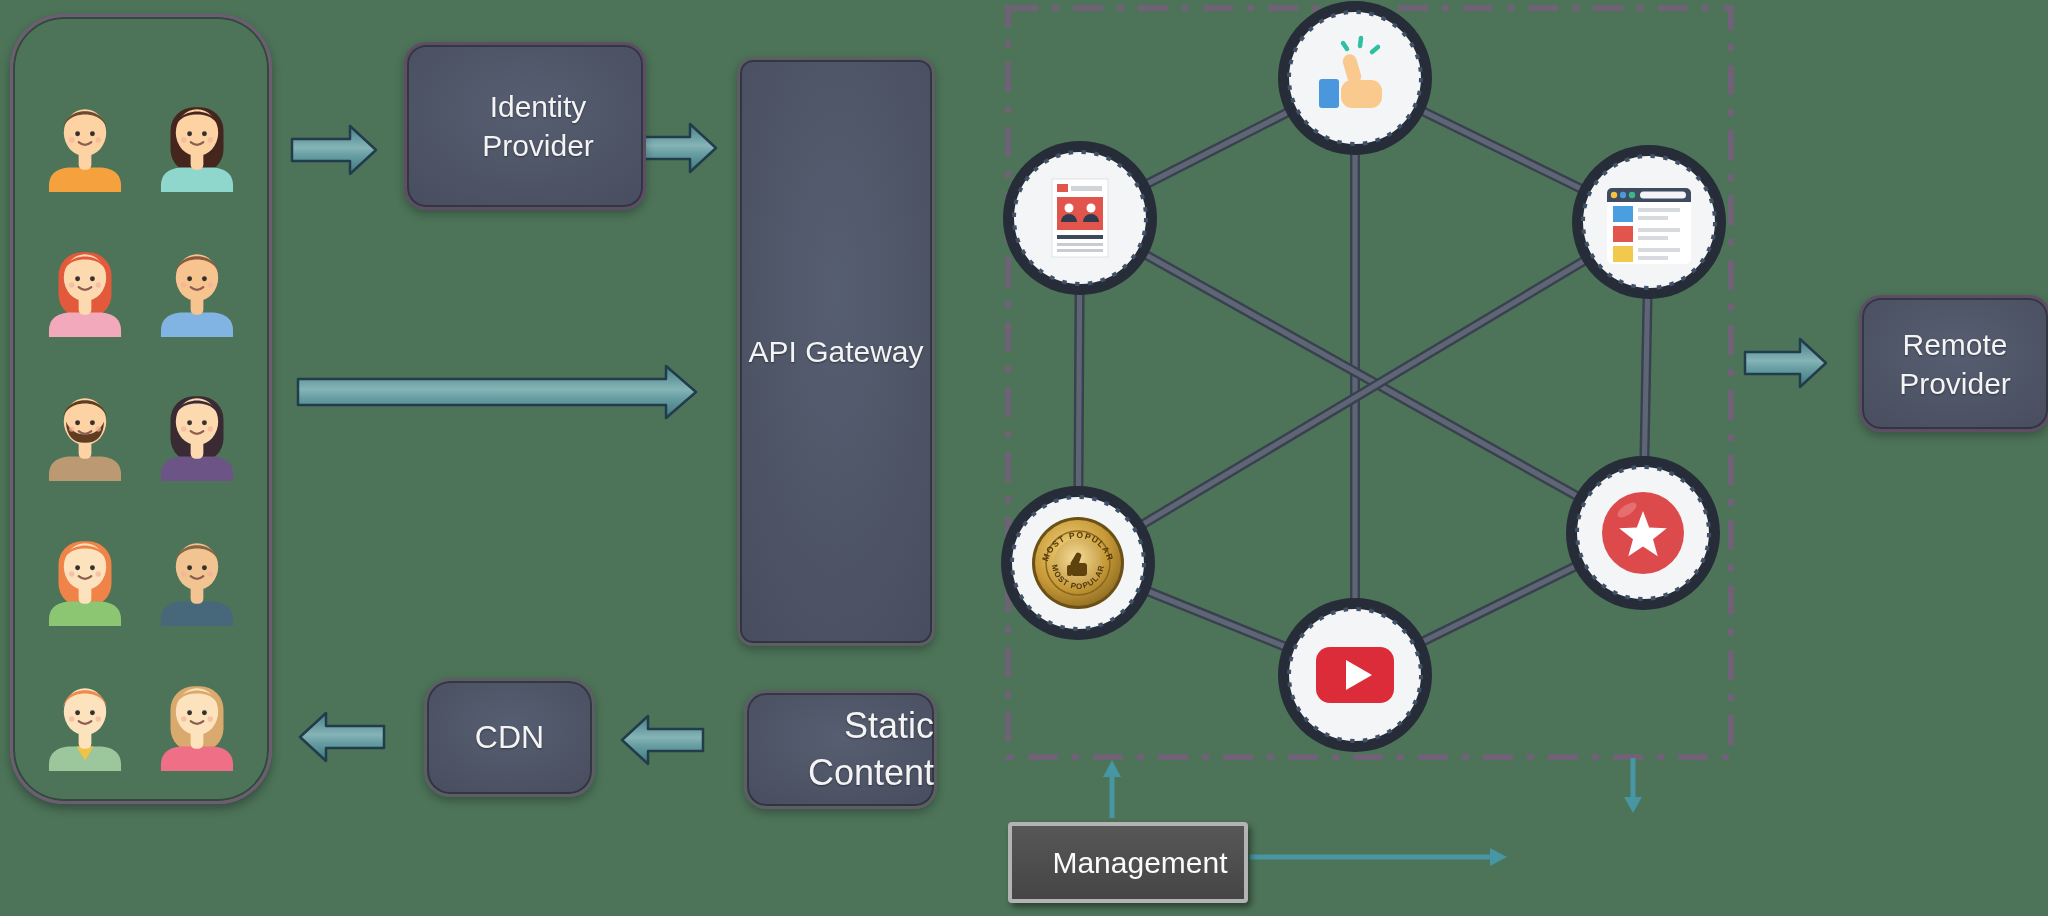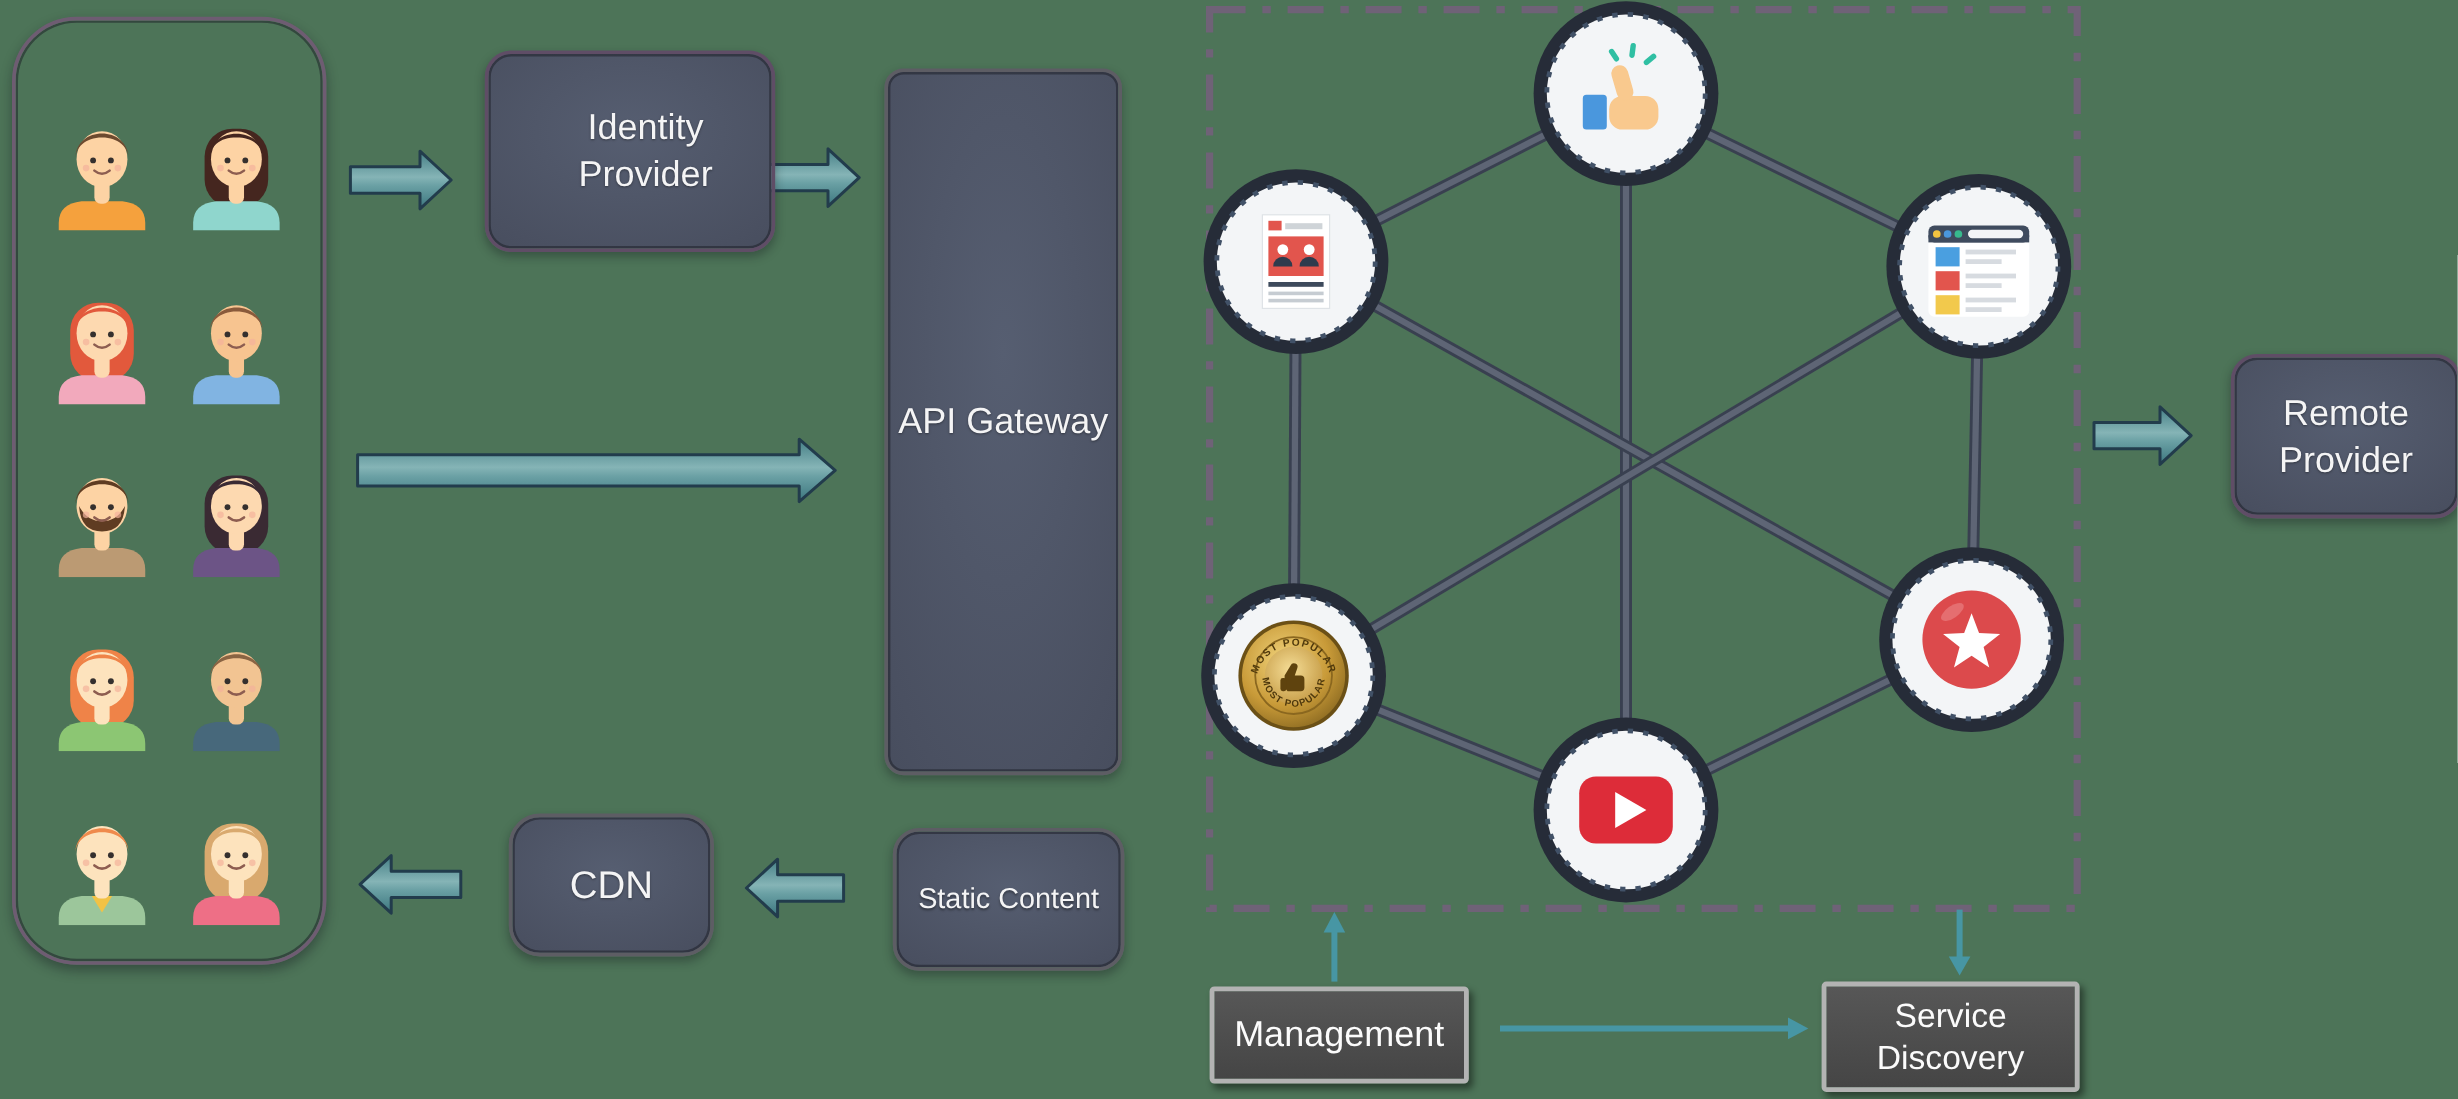--- a/index.html
+++ b/index.html
@@ -18,38 +18,39 @@
     display:flex;align-items:center;justify-content:center;text-align:center;
     color:#f4f4f5;
     border-radius:22px;
     background:radial-gradient(120% 120% at 50% 40%, #565e71 0%, var(--boxfill,#4a5061) 55%, #3f4554 100%);
     border:3px solid #5d5d64;
     box-shadow:0 4px 8px rgba(20,25,30,.35), inset 0 0 0 2px rgba(25,28,36,.5);
     text-shadow:0 1px 2px rgba(0,0,0,.4);
     line-height:1.3;
   }
   .purple-border{border-color:#5f4d66;}
-  .fs30{font-size:30px;} .fs28{font-size:24px;text-align:right;} .fs32{font-size:32px;border-radius:26px;}
+  .fs30{font-size:30px;} .fs28{font-size:36px;text-align:right;} .fs32{font-size:32px;border-radius:26px;}
 
   #identity-box{left:404px;top:42px;width:210px;height:162px;padding-left:26px;}
   #gateway-box{left:737px;top:57px;width:192px;height:583px;border-radius:16px;}
   #cdn-box{left:424px;top:678px;width:165px;height:113px;}
   #static-box{left:744px;top:690px;width:187px;height:113px;}
   #remote-box{left:1859px;top:295px;width:186px;height:131px;}
 
   
   .mgmt-box{
     position:absolute;
     display:flex;align-items:center;justify-content:center;text-align:center;
     color:#fbfbfb;
     background:linear-gradient(180deg,#575757 0%,var(--mgmtfill,#454545) 100%);
     border:4px solid #b3b3b3;
     border-radius:4px;
     box-shadow:3px 4px 6px rgba(0,0,0,.45);
     line-height:1.25;
+    padding-left:24px;
   }
   #management-box{left:1008px;top:822px;width:208px;height:73px;font-size:30px;}
   #service-discovery-box{left:1518px;top:818px;width:207px;height:84px;font-size:28px;}
 
   
   .users-panel{
     position:absolute;left:10px;top:14px;width:262px;height:790px;
     box-sizing:border-box;
     background:radial-gradient(130% 110% at 50% 40%, #545a69 0%, #4a4f5e 55%, #4146540 100%),#4a4f5e;
     border:3px solid #6e5c72;
@@ -394,17 +395,14 @@
   </div>
 
   <div class="node-box purple-border fs30" id="remote-box">
     <span>Remote Provider</span>
   </div>
 
   <div class="mgmt-box" id="management-box">
     <span>Management</span>
   </div>
 
-  <div class="mgmt-box" id="service-discovery-box">
-    <span>Service Discovery</span>
-  </div>
 
 </div>
 
 </body></html>

